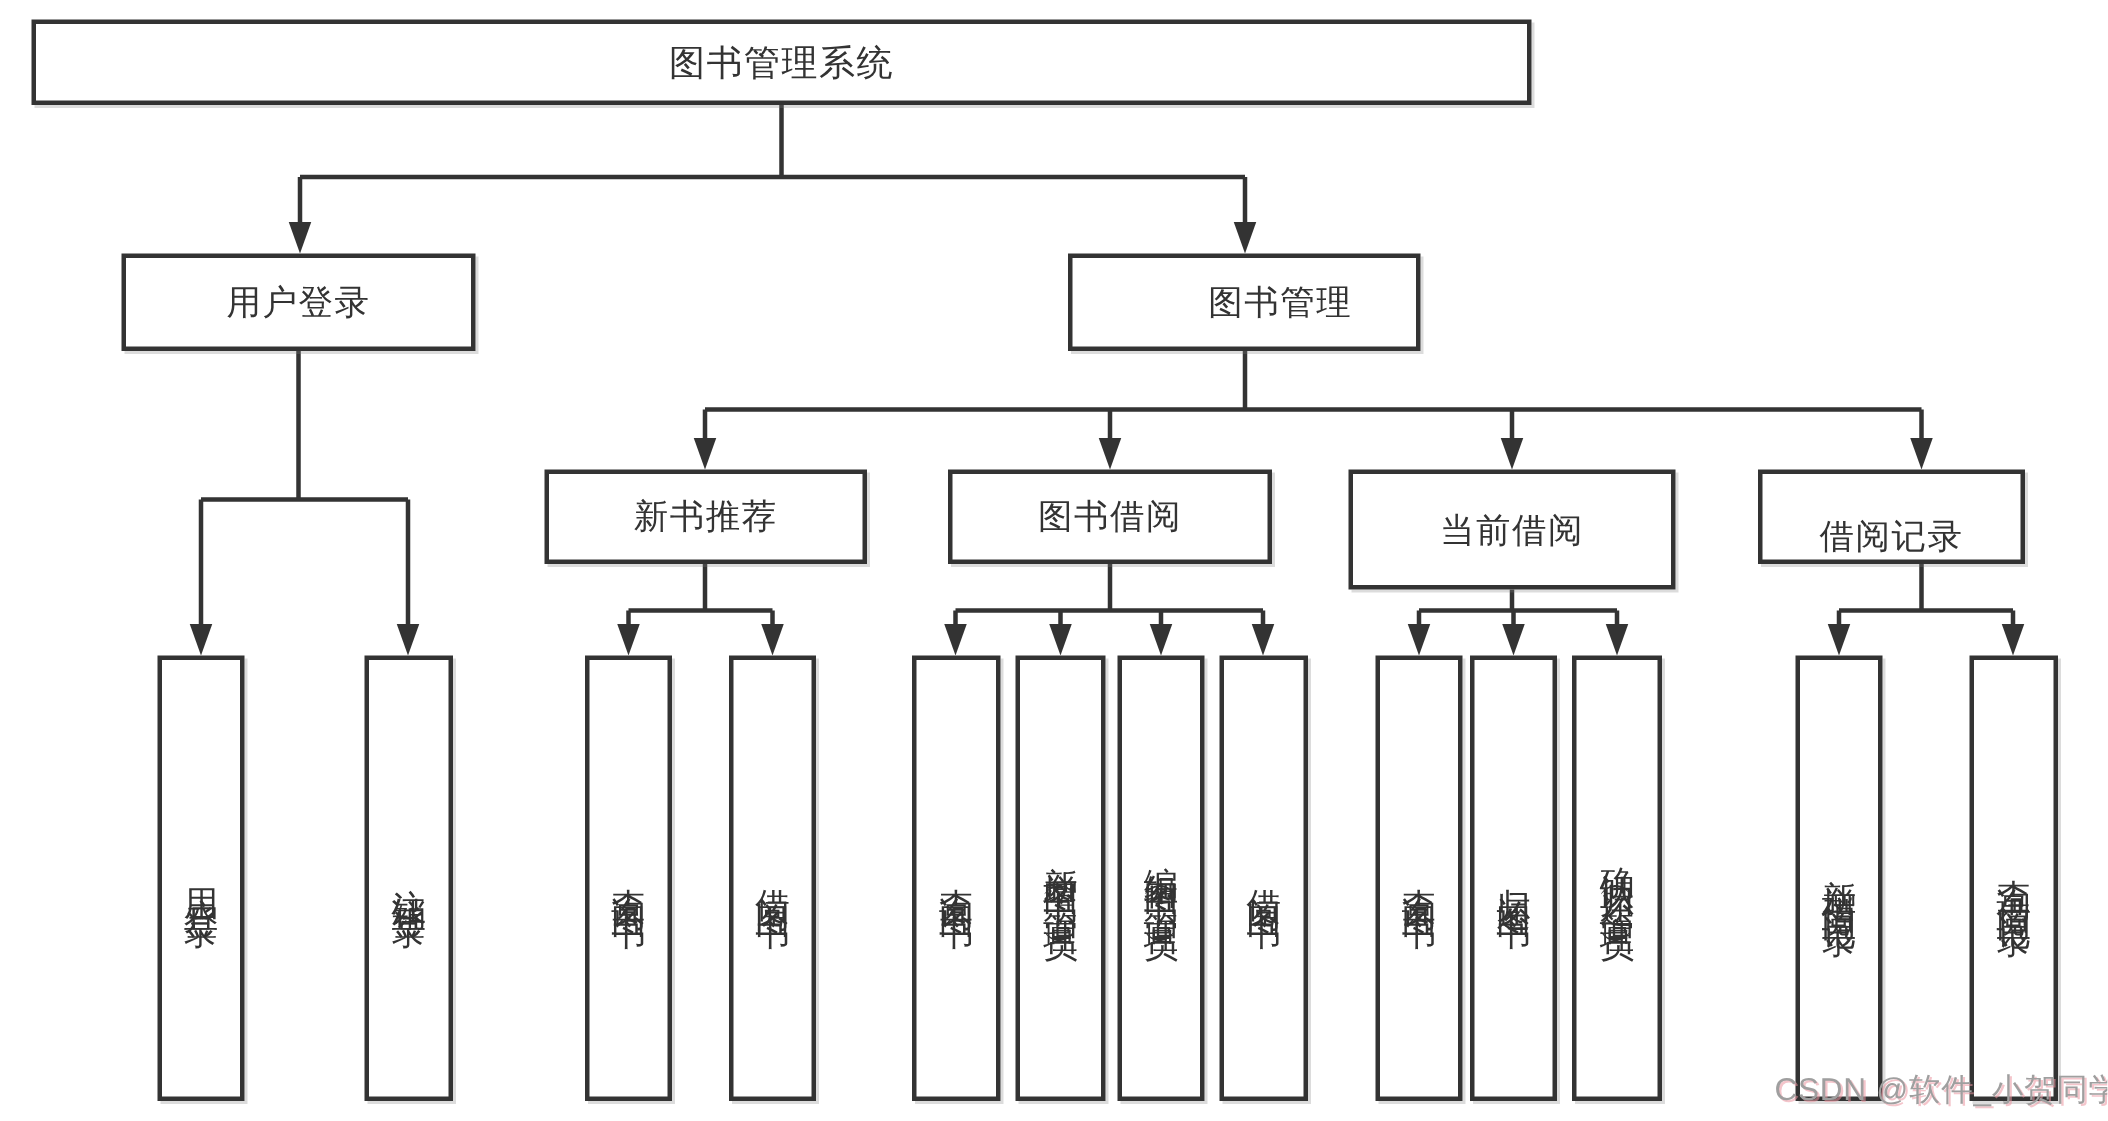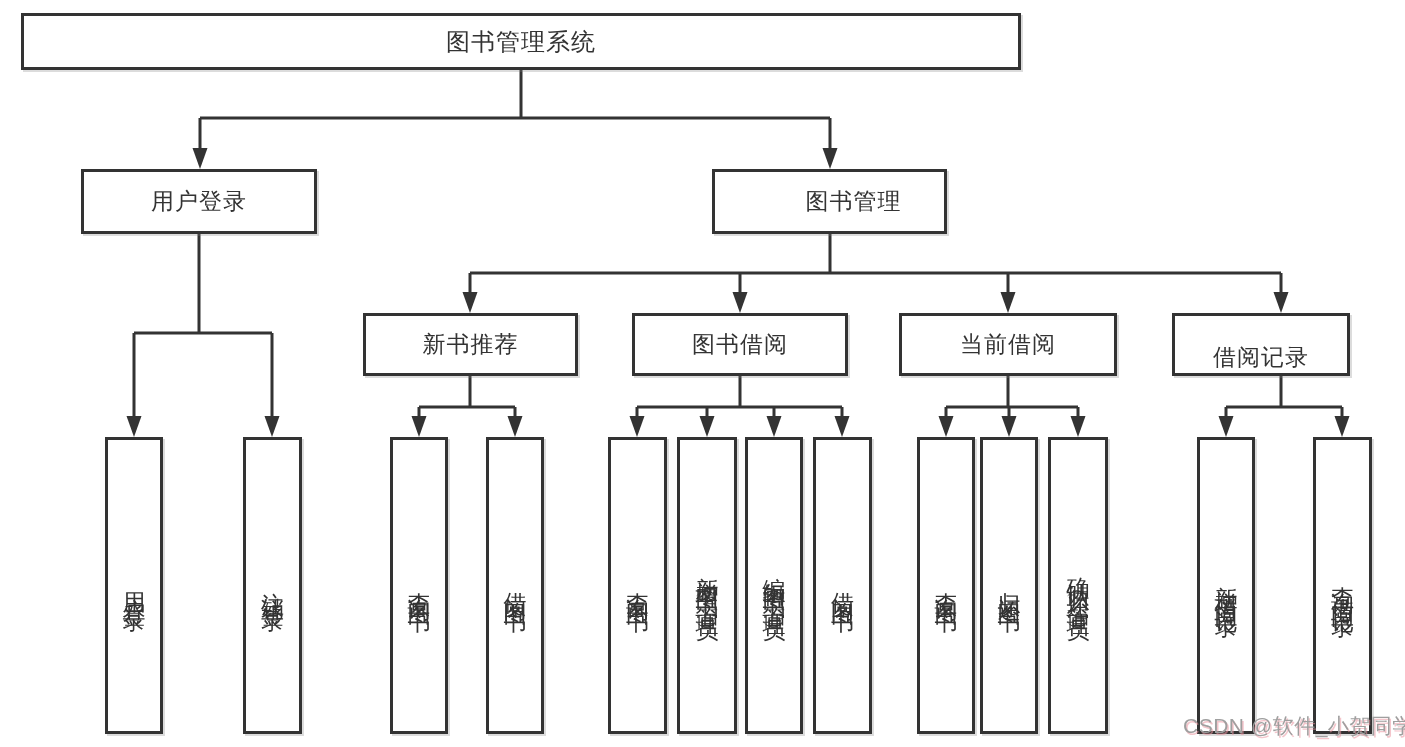--- a/index.html
+++ b/index.html
@@ -109,21 +109,21 @@
   <div class="box h" style="left:712px; top:169px; width:235px; height:65px;padding-left:48px;">
     <span>图书管理</span>
   </div>
 
   <div class="box h" style="left:363px; top:313px; width:215px; height:63px;">
     <span>新书推荐</span>
   </div>
   <div class="box h" style="left:632px; top:313px; width:216px; height:63px;">
     <span>图书借阅</span>
   </div>
-  <div class="box h" style="left:899px; top:313px; width:218px; height:63px;">
+  <div class="box h" style="left:899px; top:313px; width:218px; height:80px;">
     <span>当前借阅</span>
   </div>
   <div class="box h" style="left:1172px; top:313px; width:178px; height:63px;align-items:flex-end;">
     <span>借阅记录</span>
   </div>
 
   <div class="box v" style="left:105px; top:437px; width:58px; height:297px;">
     <span>用户登录</span>
   </div>
   <div class="box v" style="left:243px; top:437px; width:59px; height:297px;">

